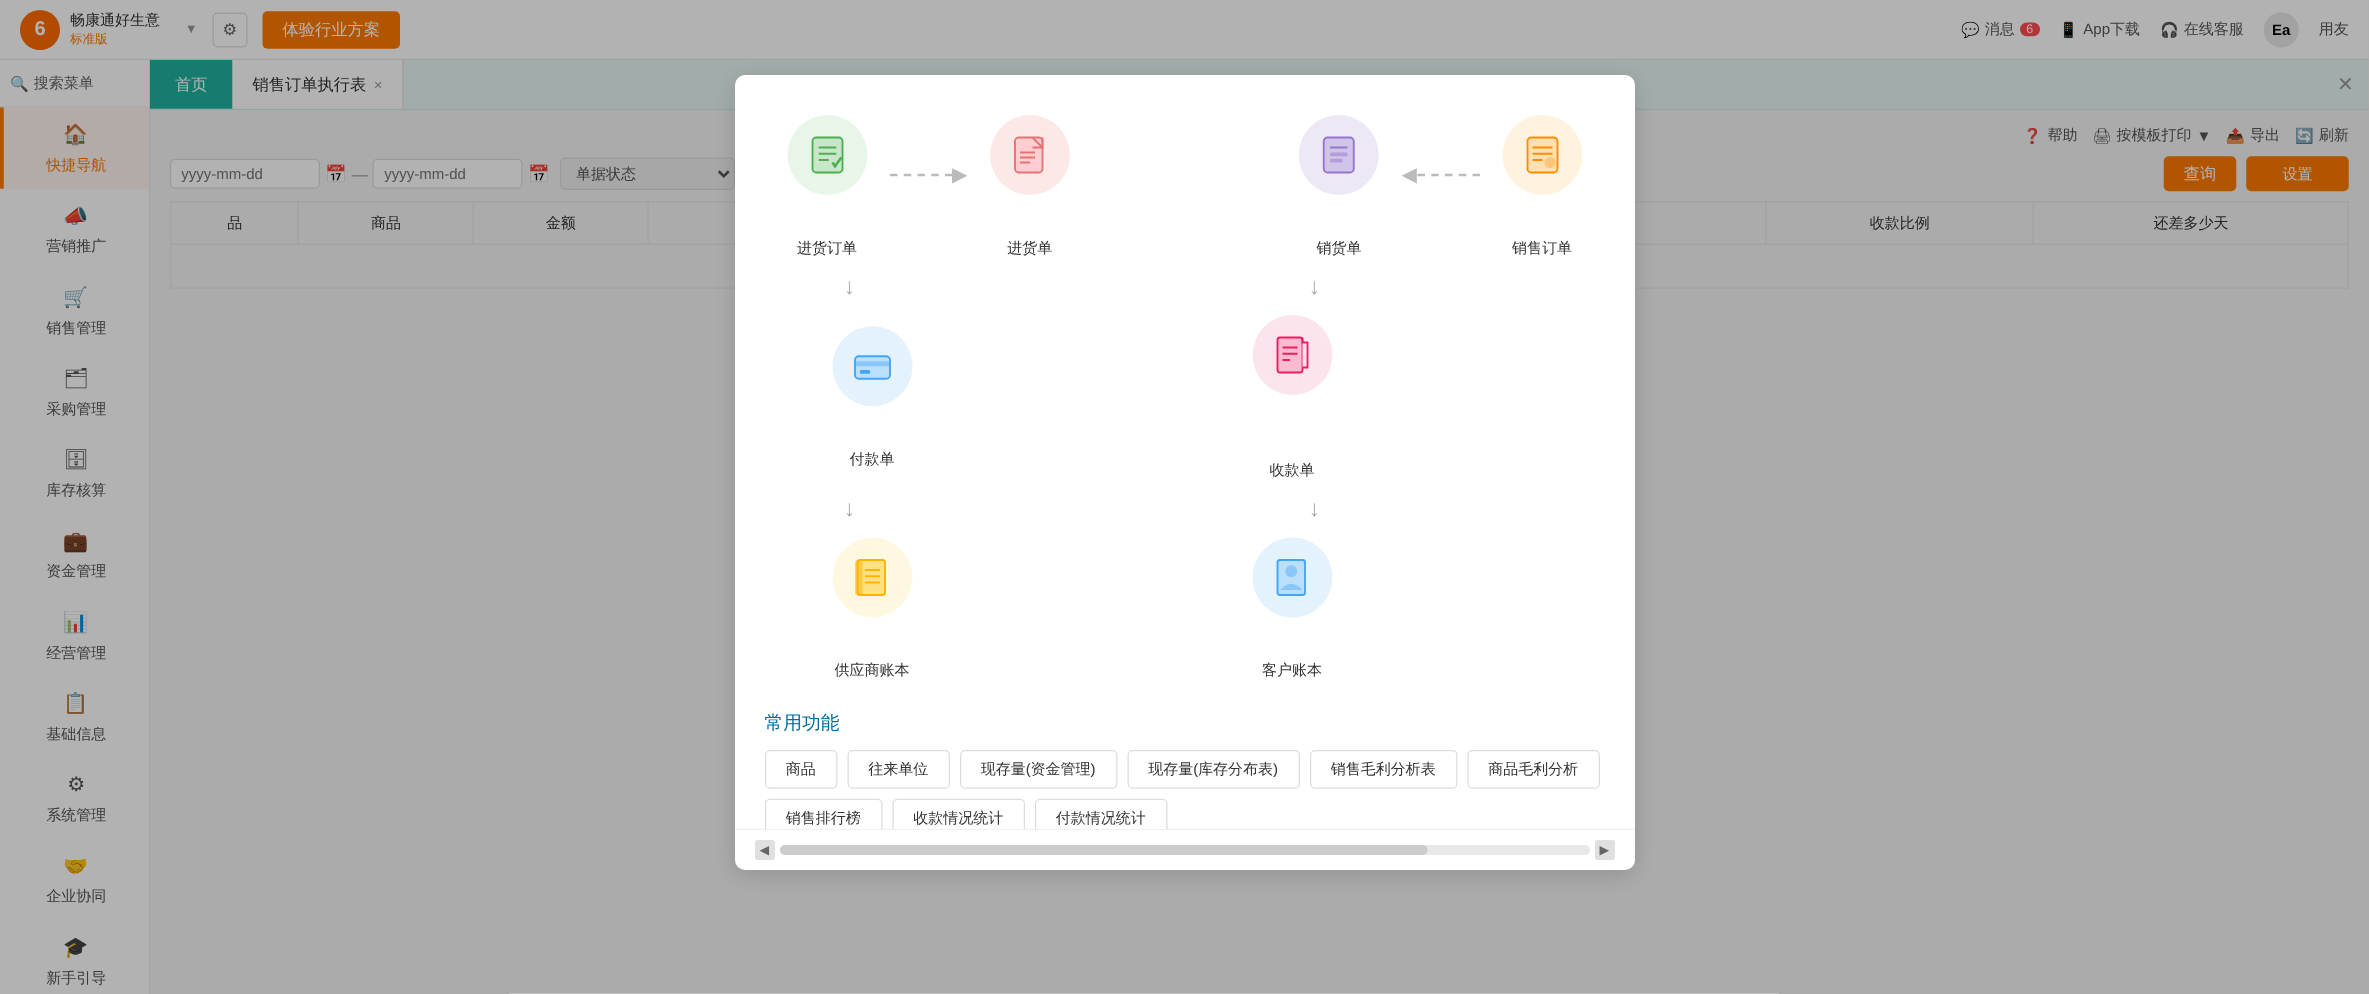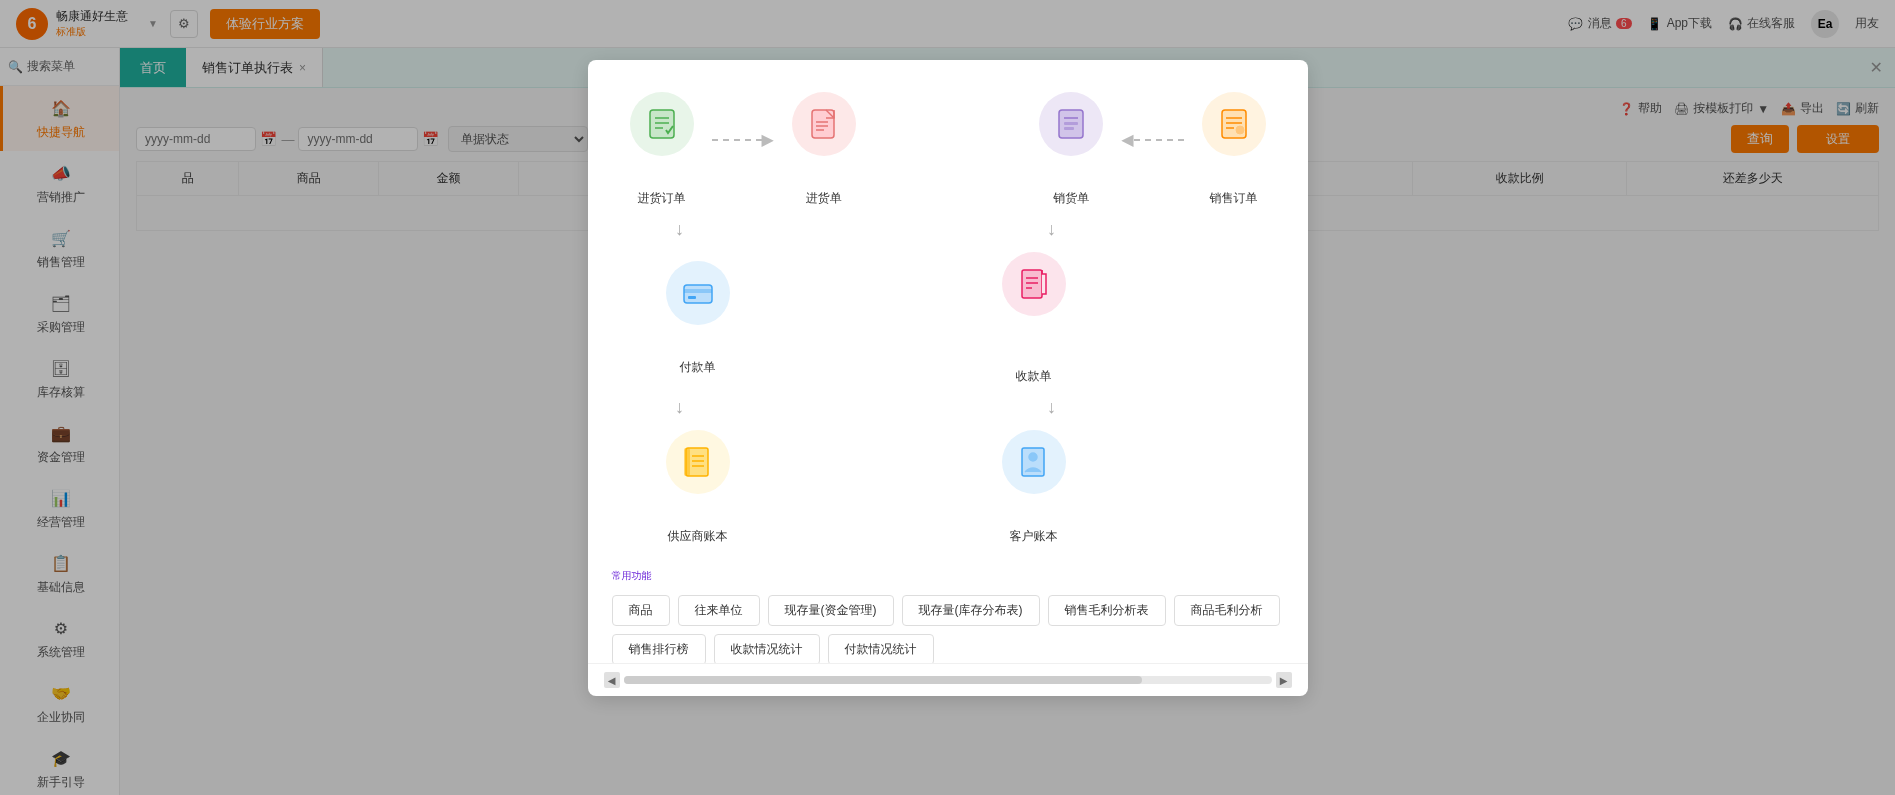--- a/index.html
+++ b/index.html
@@ -224,21 +224,21 @@
     }
     .flow-label {
       font-size: 12px; color: #333; text-align: center; margin-top: 28px;
     }
     .flow-down-arrow {
       color: #aaa; font-size: 18px; text-align: center; margin: 4px 0;
     }
 
     
     .section-title {
-      font-size: 10px; color: #6d28d9; font-weight: 500;
+      font-size: 15px; color: #0369a1; font-weight: 500;
       margin-bottom: 12px;
     }
     .func-grid {
       display: flex; flex-wrap: wrap; gap: 8px; margin-bottom: 8px;
     }
     .func-btn {
       border: 1px solid #ddd; background: #fff; border-radius: 4px;
       padding: 6px 16px; font-size: 12px; color: #333;
       cursor: pointer;
     }

